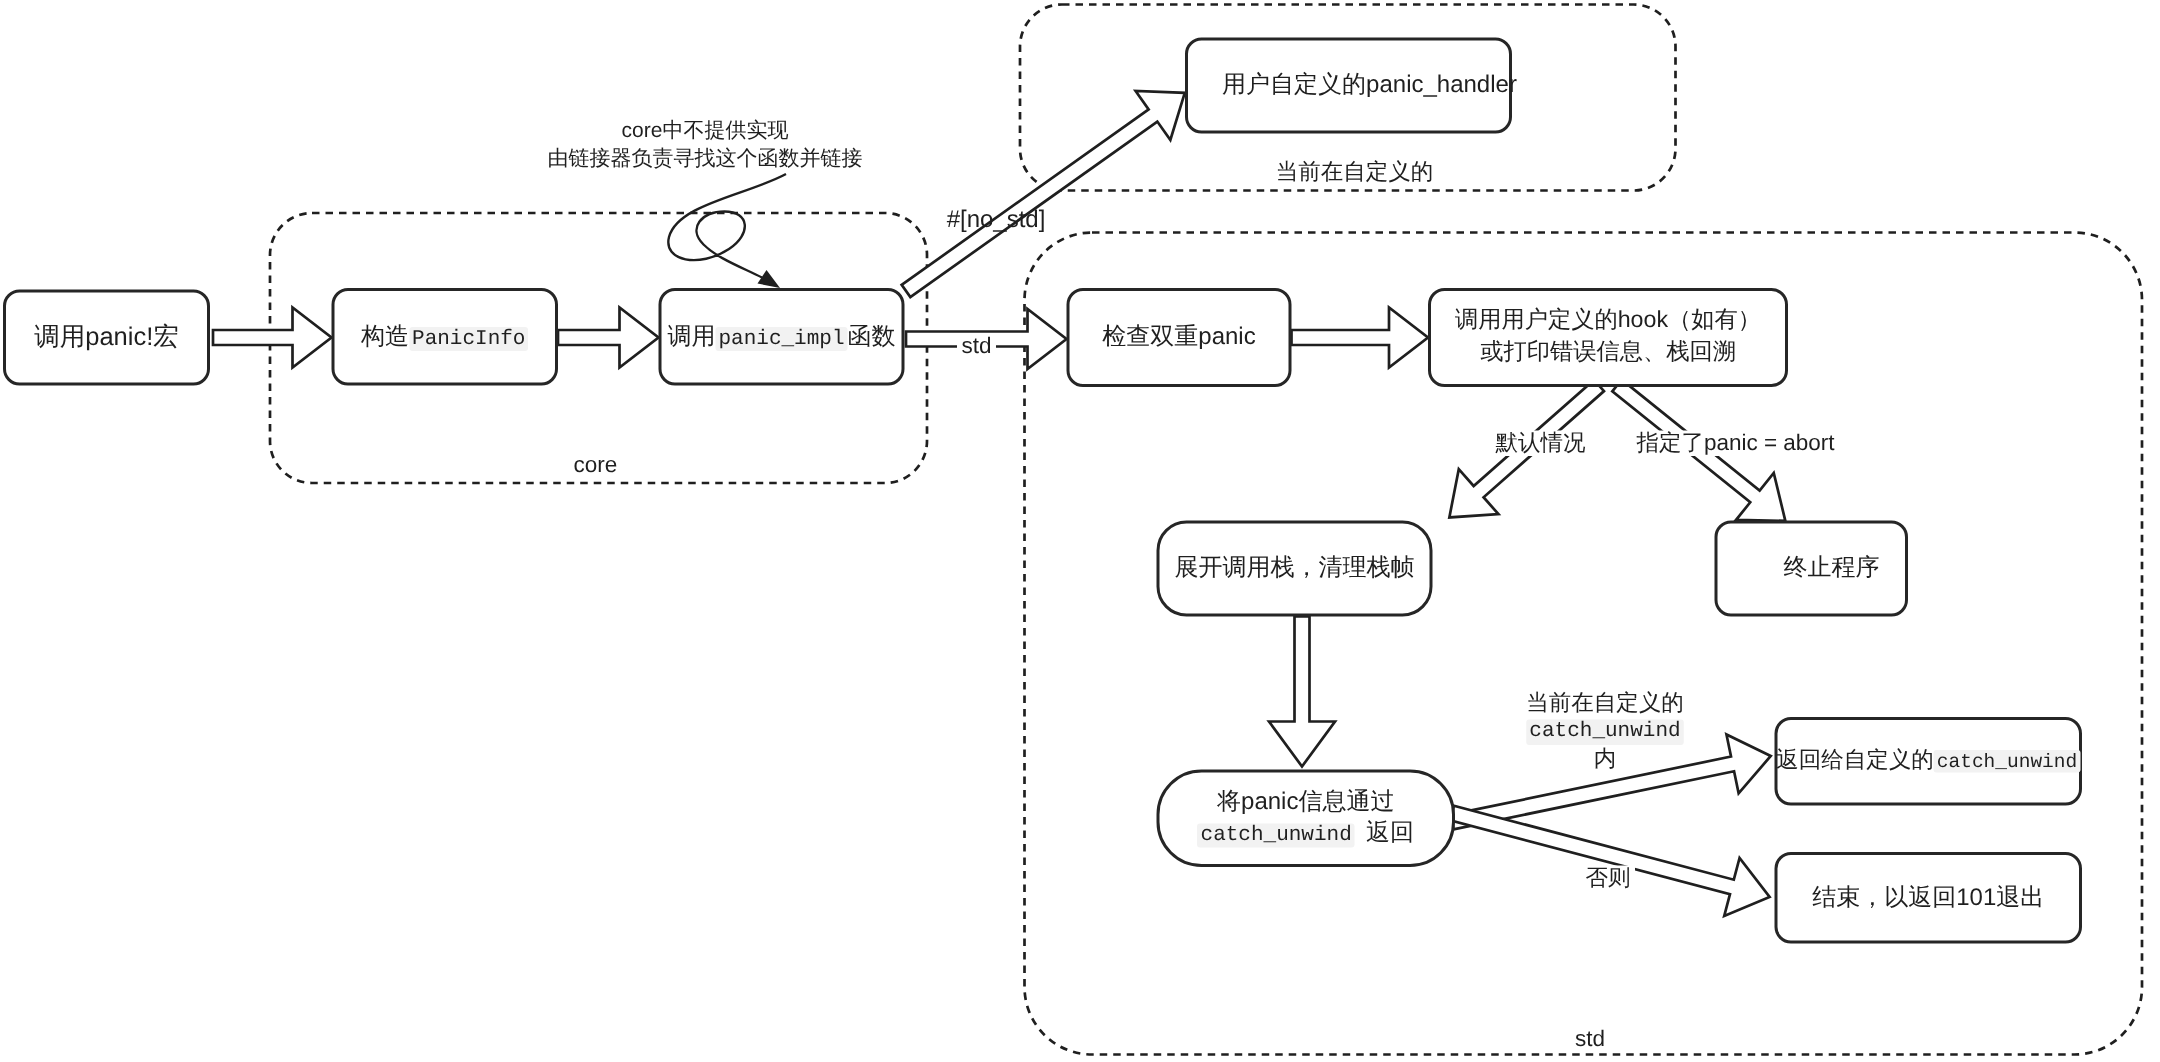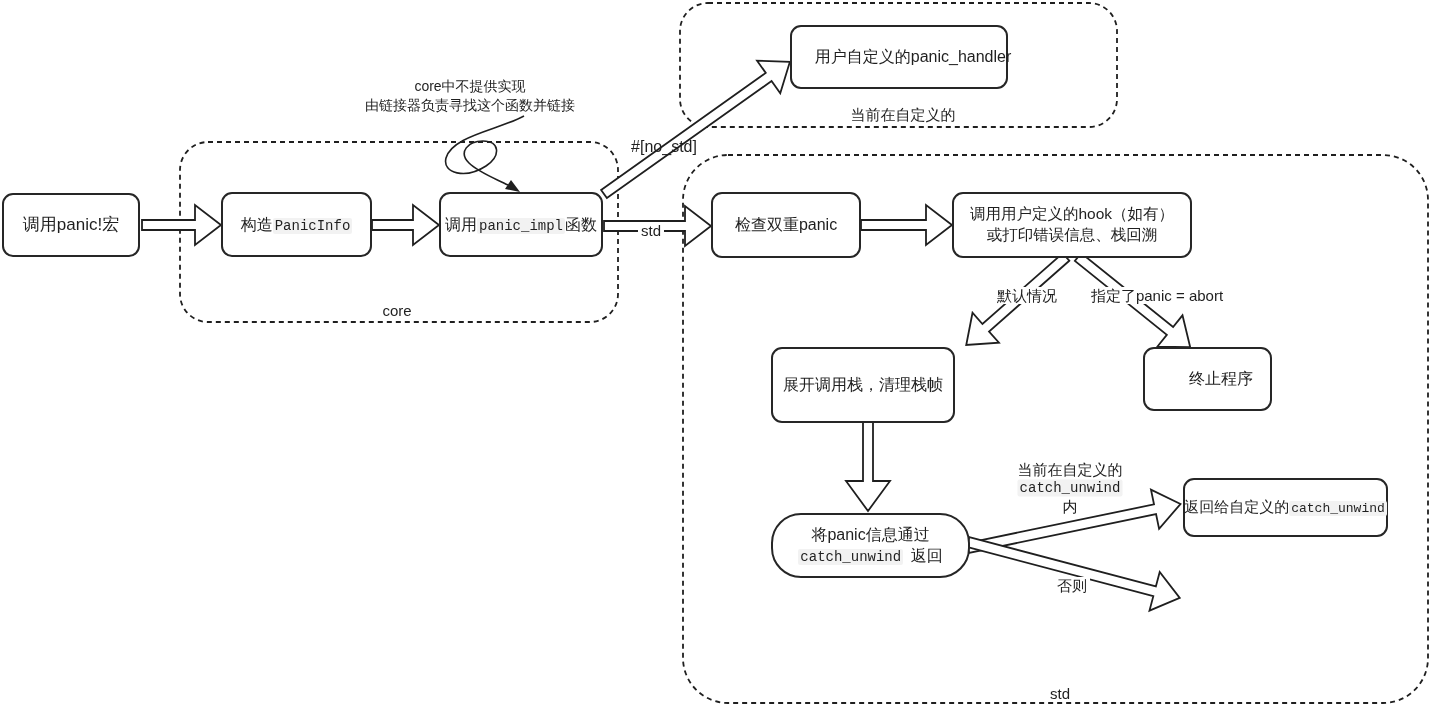--- a/index.html
+++ b/index.html
@@ -82,21 +82,21 @@
 
   <div class="node" style="left:711px;top:192px;width:150px;height:66px;">
     <span>检查双重panic</span>
   </div>
 
   <div class="node" style="left:952px;top:192px;width:240px;height:66px;font-size:15.5px;">
     <div>调用用户定义的hook（如有）</div>
     <div>或打印错误信息、栈回溯</div>
   </div>
 
-  <div class="node" style="left:771px;top:347px;width:184px;height:76px;">
+  <div class="node" style="left:771px;top:347px;width:184px;height:64px;border-radius:20px;">
     <span>展开调用栈，清理栈帧</span>
   </div>
 
   <div class="node" style="left:1143px;top:347px;width:129px;height:64px;padding-left:27px;">
     <span>终止程序</span>
   </div>
 
   <div class="node" style="left:771px;top:513px;width:199px;height:65px;border-radius:30px;">
     <div>将panic信息通过</div>
     <div>
@@ -104,20 +104,23 @@
       <span style="margin-left:3px;">返回</span>
     </div>
   </div>
 
   <div class="node" style="left:1183px;top:478px;width:205px;height:59px;font-size:15px;">
     <div>
       <span>返回给自定义的</span><span class="code" style="font-size:13px;">catch_unwind</span>
     </div>
   </div>
 
+  <div class="node" style="left:1183px;top:568px;width:205px;height:61px;">
+    <span>结束，以返回101退出</span>
+  </div>
 
   <div class="annot" style="left:470px;top:96px;">
     <div>core中不提供实现</div>
     <div>由链接器负责寻找这个函数并链接</div>
   </div>
 
   <div class="elabel" style="left:664px;top:147px;font-size:16px;">#[no_std]</div>
   <div class="elabel" style="left:651px;top:231px;"><span class="wbg">std</span></div>
   <div class="elabel" style="left:1027px;top:296px;"><span class="wbg">默认情况</span></div>
   <div class="elabel" style="left:1157px;top:296px;"><span class="wbg">指定了panic = abort</span></div>

